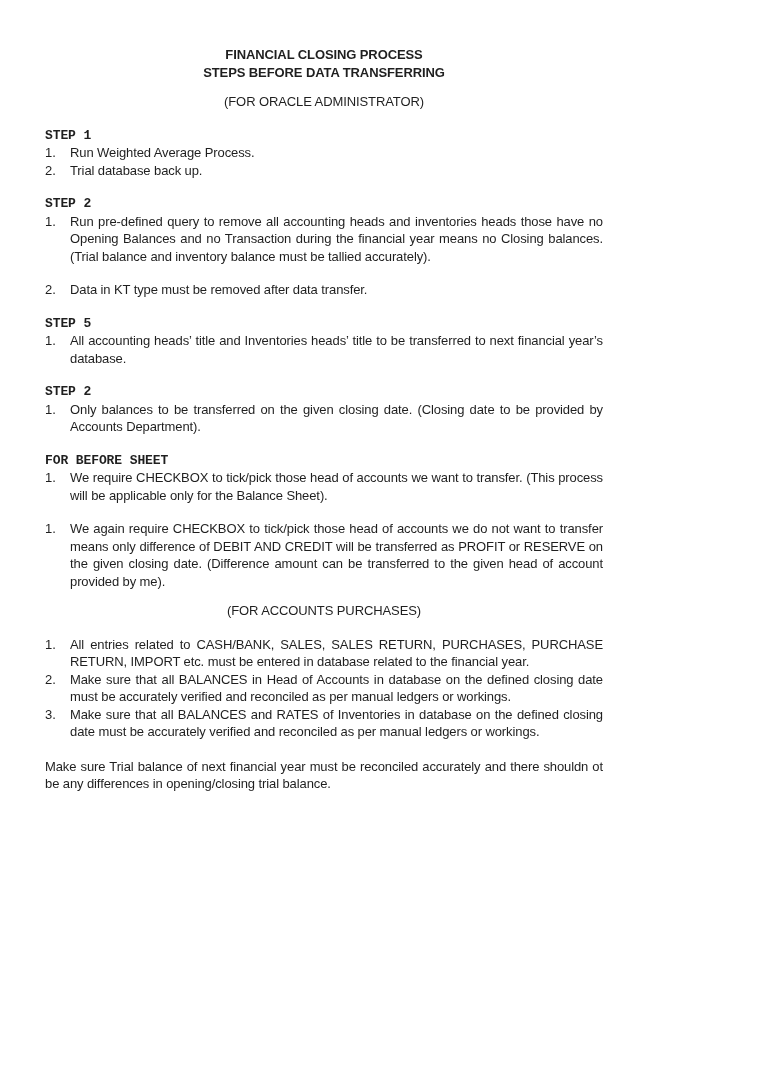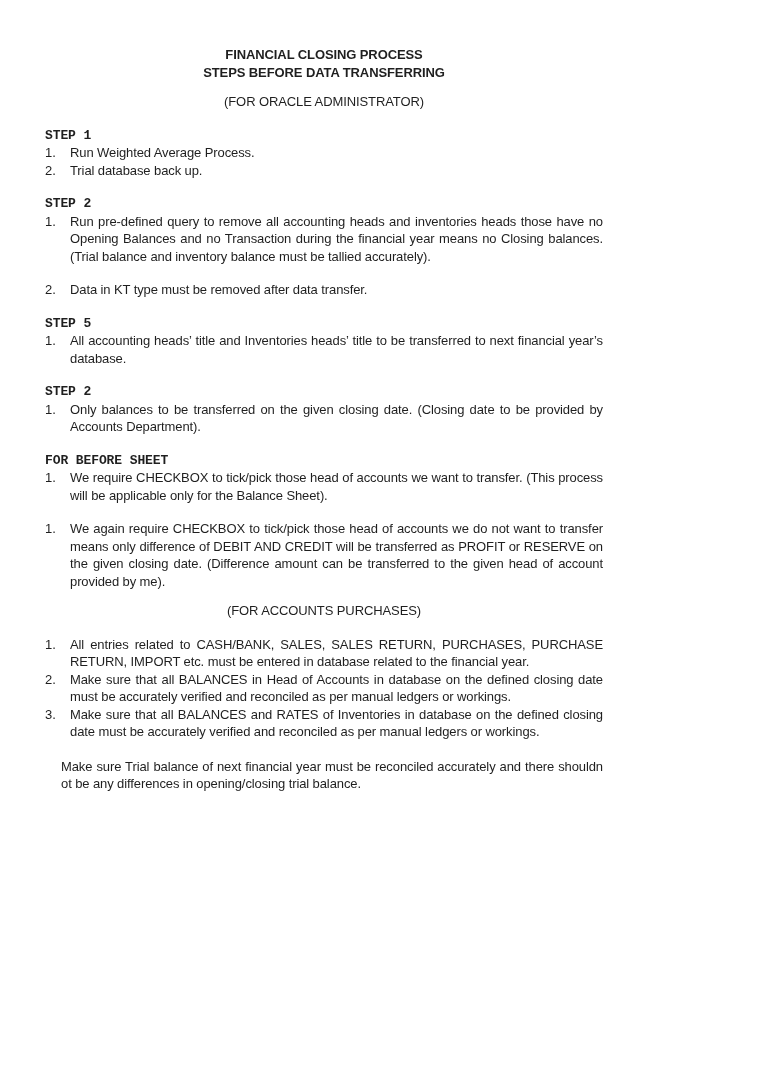--- a/index.html
+++ b/index.html
@@ -32,21 +32,21 @@
     text-align: center;
     font-weight: normal;
     margin-top: 12px;
   }
   .section { margin-top: 16px; }
   .step-title { font-weight: bold; font-family: Liberation Mono, monospace; }
   .li { display: flex; }
   .li.gap { margin-top: 16px; }
   .num { flex: none; width: 25px; }
   .txt { flex: 1; text-align: justify; }
-  .closing-note { margin-top: 17px; text-align: justify; margin-left: 16px; }
+  .closing-note { margin-top: 17px; text-align: justify; }
 </style>
 </head>
 <body>
 
 <div class="page">
 
   <div class="title-block">
     <div>FINANCIAL CLOSING PROCESS</div>
     <div>STEPS BEFORE DATA TRANSFERRING</div>
   </div>

